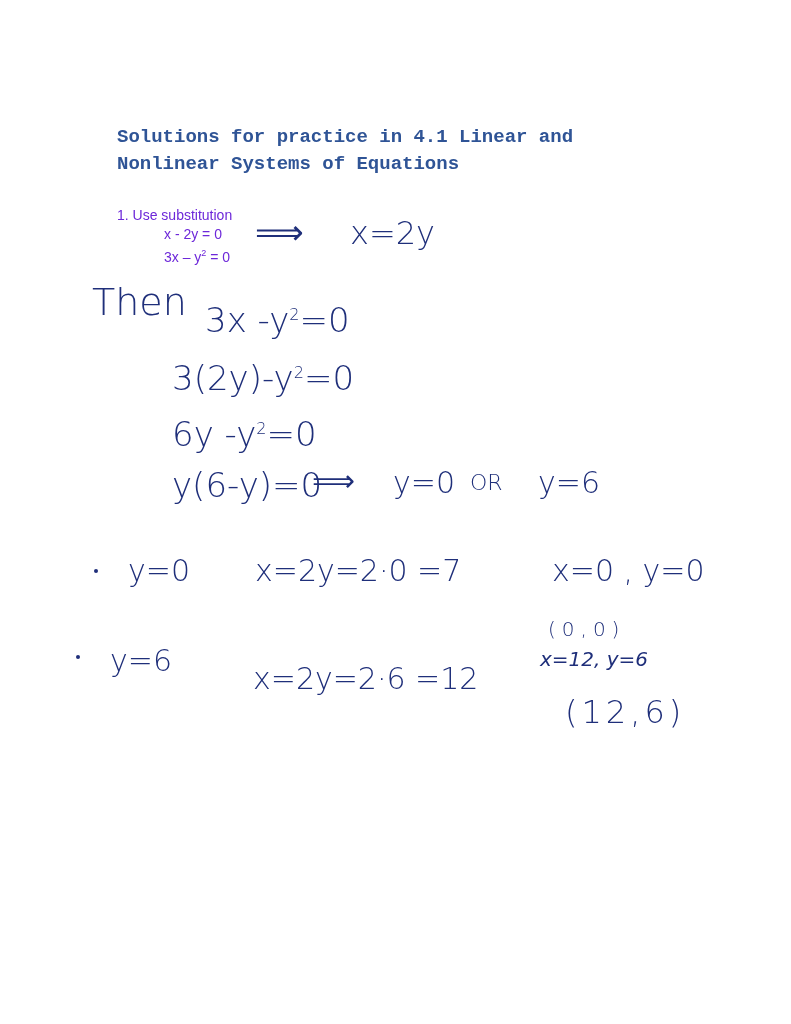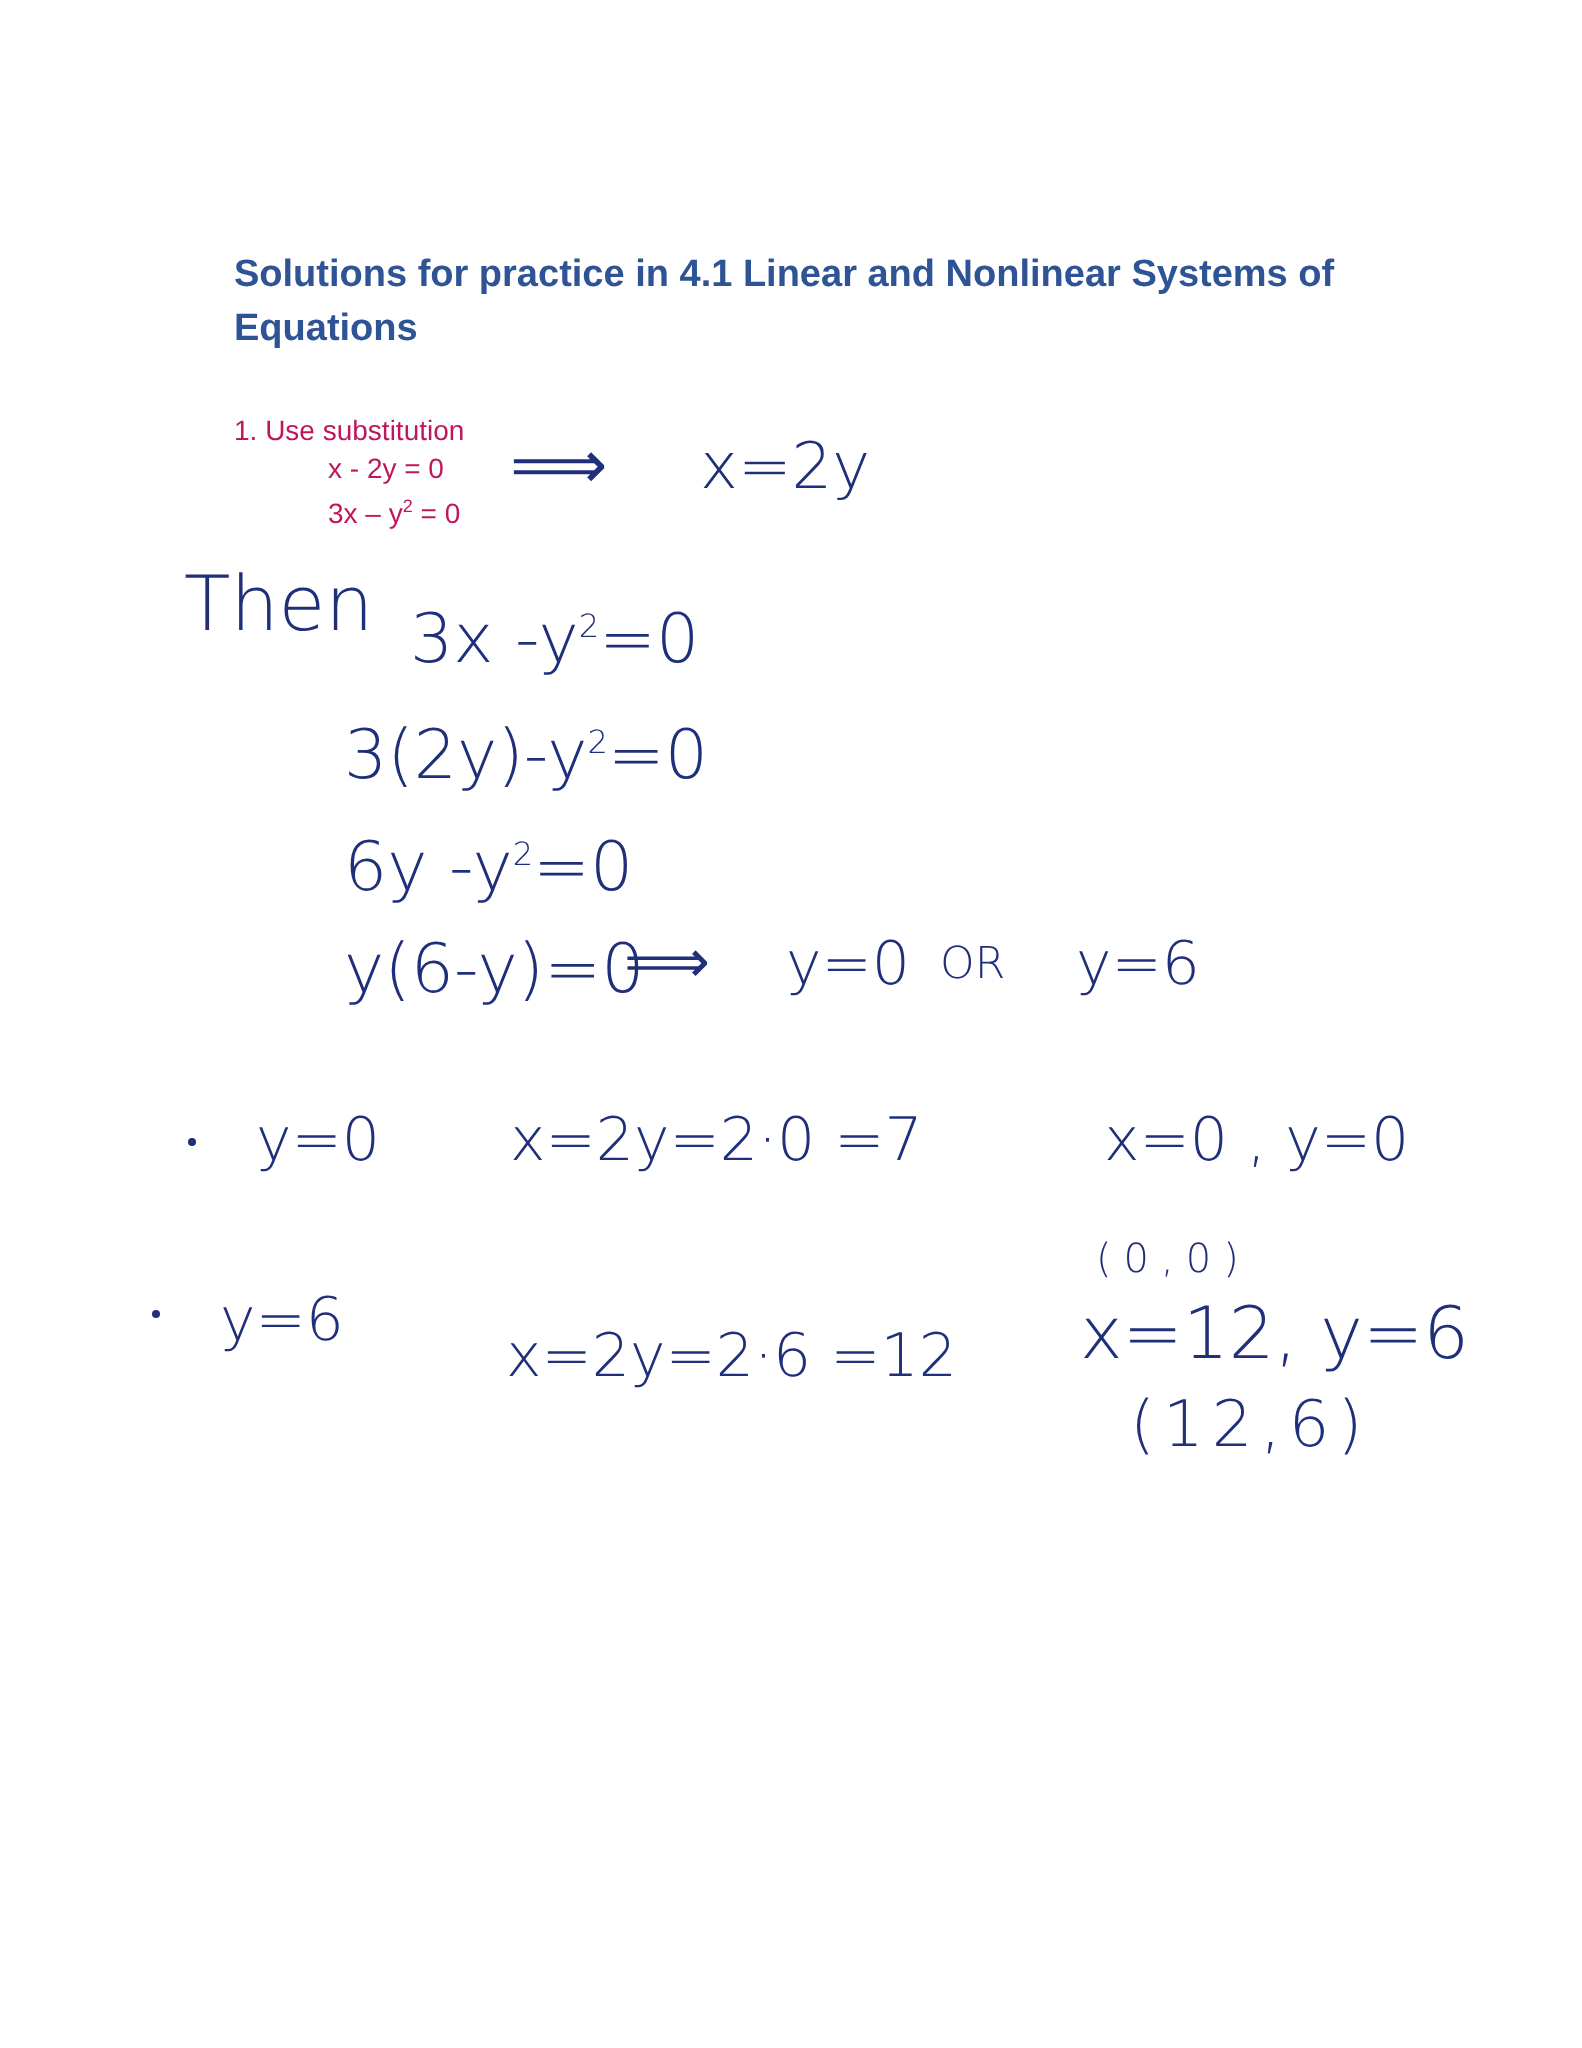--- a/index.html
+++ b/index.html
@@ -1,18 +1,18 @@
 <!DOCTYPE html>
 <html><head>
 <meta charset="utf-8">
 <style>
   html, body { margin:0; padding:0; background:#ffffff; }
   body { width:791px; height:1024px; position:relative; overflow:hidden; font-family:"Liberation Sans", sans-serif; }
-  .title { position:absolute; left:117px; top:124px; width:560px; font-size:19px; font-weight:bold; color:#2f5496; line-height:27px; font-family:Liberation Sans, sans-serif; }
-  .typed { position:absolute; font-size:14px; color:#be185d; font-family:"Liberation Sans", sans-serif; line-height:19px; }
+  .title { position:absolute; left:117px; top:124px; width:560px; font-size:19px; font-weight:bold; color:#2f5496; line-height:27px; font-family:Liberation Mono, monospace; }
+  .typed { position:absolute; font-size:14px; color:#6d28d9; font-family:"Liberation Sans", sans-serif; line-height:19px; }
   .hw { position:absolute; color:#1f2f7a; font-family:"DejaVu Sans", sans-serif; font-weight:300; white-space:nowrap; }
   sup { font-size:9px; }
   .hw sup { font-size:16px; }
   .bullet { position:absolute; width:4px; height:4px; border-radius:50%; background:#1f2f7a; }
 </style>
 </head>
 <body>
 
 <div class="title">Solutions for practice in 4.1 Linear and Nonlinear Systems of Equations</div>
 
@@ -37,14 +37,14 @@
 
 <div class="bullet" style="left:94px; top:569px;"></div>
 <div class="hw" style="left:128px; top:553px; font-size:30px;">y=0</div>
 <div class="hw" style="left:255px; top:553px; font-size:30px;">x=2y=2·0 =7</div>
 <div class="hw" style="left:552px; top:553px; font-size:30px;">x=0 , y=0</div>
 <div class="hw" style="left:548px; top:617px; font-size:20px; letter-spacing:6px;">(0,0)</div>
 
 <div class="bullet" style="left:76px; top:655px;"></div>
 <div class="hw" style="left:110px; top:643px; font-size:30px;">y=6</div>
 <div class="hw" style="left:253px; top:645px; font-size:30px;margin-top:16px;">x=2y=2·6 =12</div>
-<div class="hw" style="left:540px; top:647px; font-size:36px;">x=12, y=6</div>
+<div class="hw" style="left:540px; top:647px; font-size:20px;font-style:italic;">x=12, y=6</div>
 <div class="hw" style="left:565px; top:693px; font-size:32px; letter-spacing:4px;text-align:right;">(12,6)</div>
 
 </body></html>

